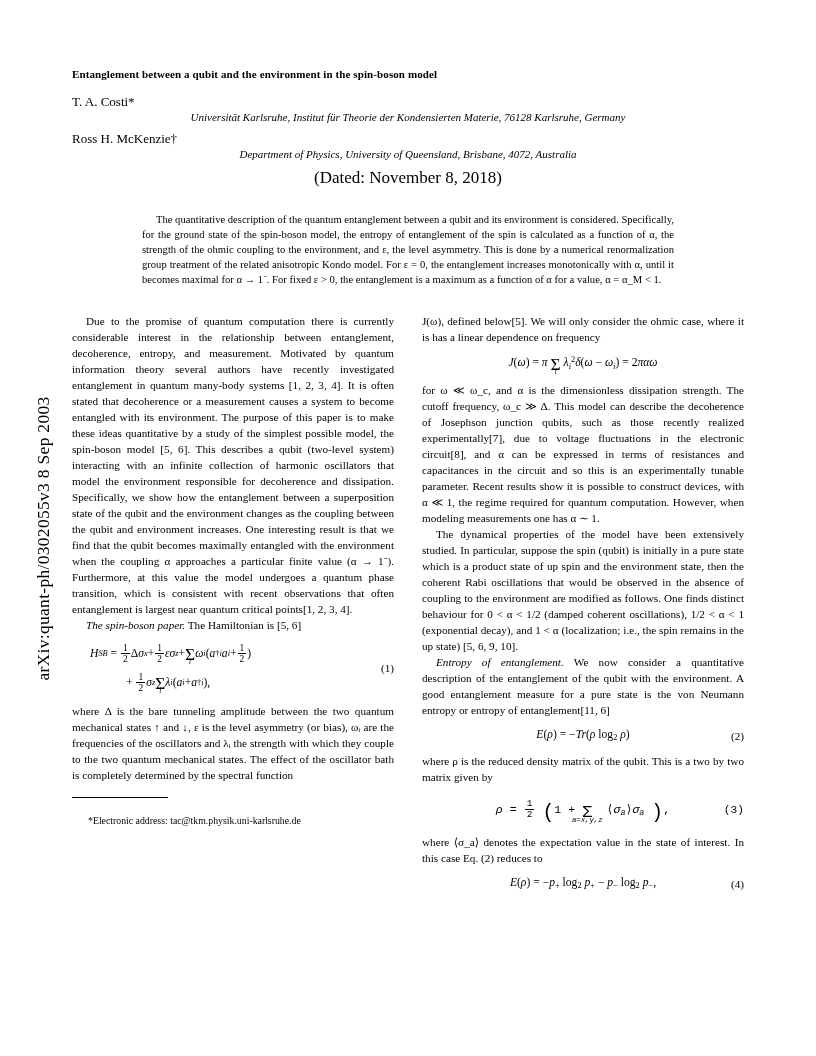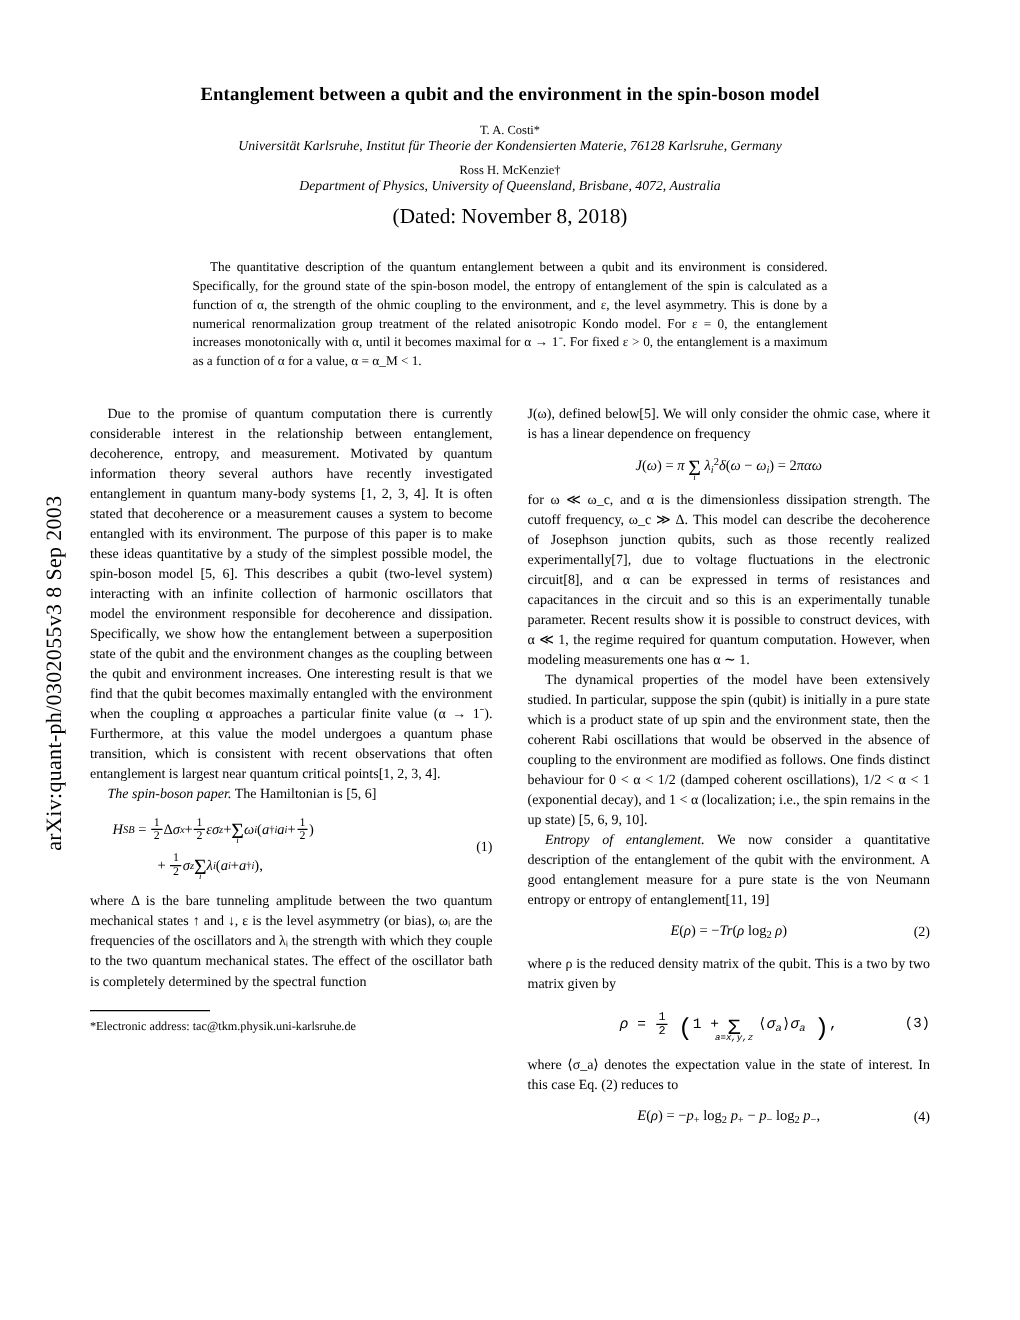--- a/index.html
+++ b/index.html
@@ -34,50 +34,49 @@
     letter-spacing: 0.3px;
     white-space: nowrap;
   }
   .content {
     position: absolute;
     left: 72px;
     top: 56px;
     width: 672px;
   }
   .title {
-    text-align: center;
-    font-size: 15px;
+    font-size: 11px;
     font-weight: bold;
     margin: 12px 0 14px 0;
     letter-spacing: 0.1px;
   }
   .author {
-    text-align: center;
-    font-size: 10px;
+    text-align: left;
+    font-size: 13px;
     margin: 8px 0 1px 0;
   }
   .affil {
     text-align: center;
     font-size: 11px;
     font-style: italic;
     margin: 1px 0 8px 0;
   }
   .dated {
     text-align: center;
     font-size: 17px;
     margin: 4px 0 24px 0;
   }
   .abstract {
     margin: 6px auto 0 auto;
     width: 540px;
     font-size: 10.6px;
     line-height: 1.42;
     text-align: justify;
   }
-  .abstract p { margin: 16px; text-indent: 14px; }
+  .abstract p { margin: 4px; text-indent: 14px; }
   .columns {
     margin-top: 26px;
     display: flex;
     gap: 28px;
   }
   .col {
     width: 325px;
     font-size: 11.2px;
     line-height: 1.43;
     text-align: justify;
@@ -147,21 +146,21 @@
     margin-top: 14px;
     width: 96px;
     height: 1px;
     background: #000;
   }
   .footnotes {
     margin-top: 6px;
     font-size: 9.8px;
     line-height: 1.5;
   }
-  .footnotes div { margin: 0; }
+  .footnotes div { margin: 16px; }
   .sec-it { font-style: italic; }
 </style>
 </head>
 <body>
 
 <div class="page">
 
   <div class="arxiv-stamp">arXiv:quant-ph/0302055v3   8 Sep 2003</div>
 
   <div class="content">
@@ -242,21 +241,21 @@
           <span class="bigop">Σ<span class="lim ital">i</span></span>
           <span class="ital">λ</span><span class="sub ital">i</span><span class="sup">2</span><span class="ital">δ</span>(<span class="ital">ω</span> − <span class="ital">ω</span><span class="sub ital">i</span>) = 2<span class="ital">πα</span><span class="ital">ω</span>
         </div>
 
         <p class="noindent">for ω ≪ ω_c, and α is the dimensionless dissipation strength. The cutoff frequency, ω_c ≫ Δ. This model can describe the decoherence of Josephson junction qubits, such as those recently realized experimentally[7], due to voltage fluctuations in the electronic circuit[8], and α can be expressed in terms of resistances and capacitances in the circuit and so this is an experimentally tunable parameter. Recent results show it is possible to construct devices, with α ≪ 1, the regime required for quantum computation. However, when modeling measurements one has α ∼ 1.</p>
 
         <p>The dynamical properties of the model have been extensively studied. In particular, suppose the spin (qubit) is initially in a pure state which is a product state of up spin and the environment state, then the coherent Rabi oscillations that would be observed in the absence of coupling to the environment are modified as follows. One finds distinct behaviour for 0 &lt; α &lt; 1/2 (damped coherent oscillations), 1/2 &lt; α &lt; 1 (exponential decay), and 1 &lt; α (localization; i.e., the spin remains in the up state) [5, 6, 9, 10].</p>
 
         <p>
           <span class="sec-it">Entropy of entanglement.</span>
-          <span>We now consider a quantitative description of the entanglement of the qubit with the environment. A good entanglement measure for a pure state is the von Neumann entropy or entropy of entanglement[11, 19]</span>
+          <span>We now consider a quantitative description of the entanglement of the qubit with the environment. A good entanglement measure for a pure state is the von Neumann entropy or entropy of entanglement[11, 6]</span>
         </p>
 
         <div class="eqline">
           <span class="ital">E</span>(<span class="ital">ρ</span>) = −<span class="ital">Tr</span>(<span class="ital">ρ</span> log<span class="sub">2</span> <span class="ital">ρ</span>)
           <span class="eqnum">(2)</span>
         </div>
 
         <p class="noindent">where ρ is the reduced density matrix of the qubit. This is a two by two matrix given by</p>
 
         <div class="eqline" style="margin:14px 0;font-family:Liberation Mono, monospace;">

